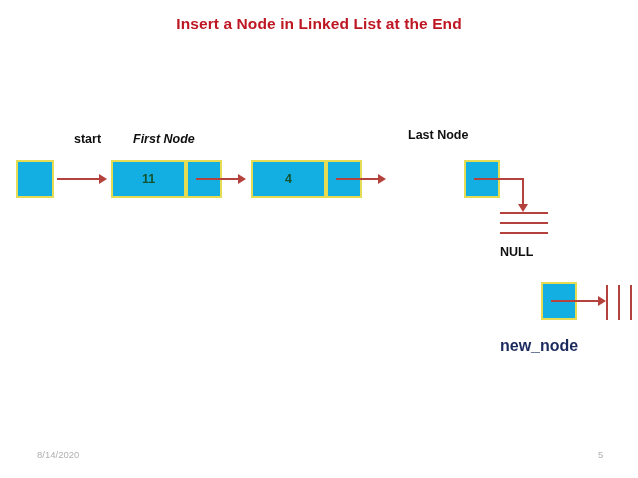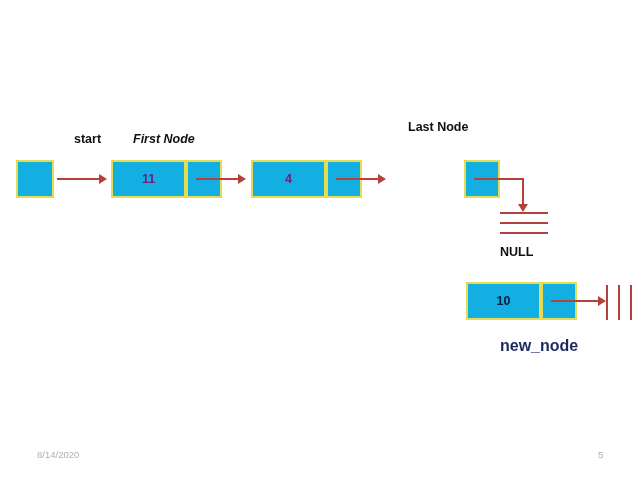--- a/index.html
+++ b/index.html
@@ -48,21 +48,21 @@
   .cell {
     position: absolute;
     background: #13AEE2;
     border: 2px solid #E6DC53;
     box-sizing: border-box;
     display: flex;
     align-items: center;
     justify-content: center;
     font-size: 12.5px;
     font-weight: bold;
-    color: #701a75;
+    color: #14532d;
   }
   .cell.data-dark { color: #0D1B3E; }
   .cell.empty { color: transparent; }
 
   
   .arrow-line {
     position: absolute;
     background: #B5413C;
     height: 2px;
   }
@@ -102,24 +102,25 @@
     font-size: 9.5px;
     color: #B0B0B0;
     font-family: "Liberation Sans", sans-serif;
   }
 </style>
 </head>
 <body>
 
 <div id="slide">
 
+  <div class="title">Insert a Node in Linked List at the End</div>
 
   <div class="label" style="left:26px; top:132px;margin-left:48px;">start</div>
   <div class="label" style="left:133px; top:132px;font-style:italic;">First Node</div>
-  <div class="label" style="left:408px; top:120px;">Last Node</div>
+  <div class="label" style="left:408px; top:128px;">Last Node</div>
 
   <div class="cell empty" style="left:16px; top:160px; width:38px; height:38px;"></div>
 
   <div class="arrow-line" style="left:57px; top:178px; width:42px;"></div>
   <div class="arrow-head-right" style="left:99px; top:174px;"></div>
 
   <div class="cell" style="left:111px; top:160px; width:75px; height:38px;">11</div>
   <div class="cell empty" style="left:186px; top:160px; width:36px; height:38px;"></div>
 
   <div class="arrow-line" style="left:196px; top:178px; width:42px;"></div>
@@ -136,21 +137,20 @@
   <div class="arrow-line" style="left:474px; top:178px; width:50px;"></div>
   <div class="arrow-vline" style="left:522px; top:178px; height:28px;"></div>
   <div class="arrow-head-down" style="left:518px; top:204px;"></div>
 
   <div class="null-bar" style="left:500px; top:212px; width:48px;"></div>
   <div class="null-bar" style="left:500px; top:222px; width:48px;"></div>
   <div class="null-bar" style="left:500px; top:232px; width:48px;"></div>
 
   <div class="label" style="left:500px; top:245px;">NULL</div>
 
-  <div class="cell data-dark" style="left:466px; top:282px; width:75px; height:38px;">10</div>
   <div class="cell empty" style="left:541px; top:282px; width:36px; height:38px;"></div>
 
   <div class="arrow-line" style="left:551px; top:300px; width:50px;"></div>
   <div class="arrow-head-right" style="left:598px; top:296px;"></div>
 
   <div class="null-vbar" style="left:606px; top:285px; height:35px;"></div>
   <div class="null-vbar" style="left:618px; top:285px; height:35px;"></div>
   <div class="null-vbar" style="left:630px; top:285px; height:35px;"></div>
 
   <div class="label-navy" style="left:500px; top:337px;">new_node</div>

